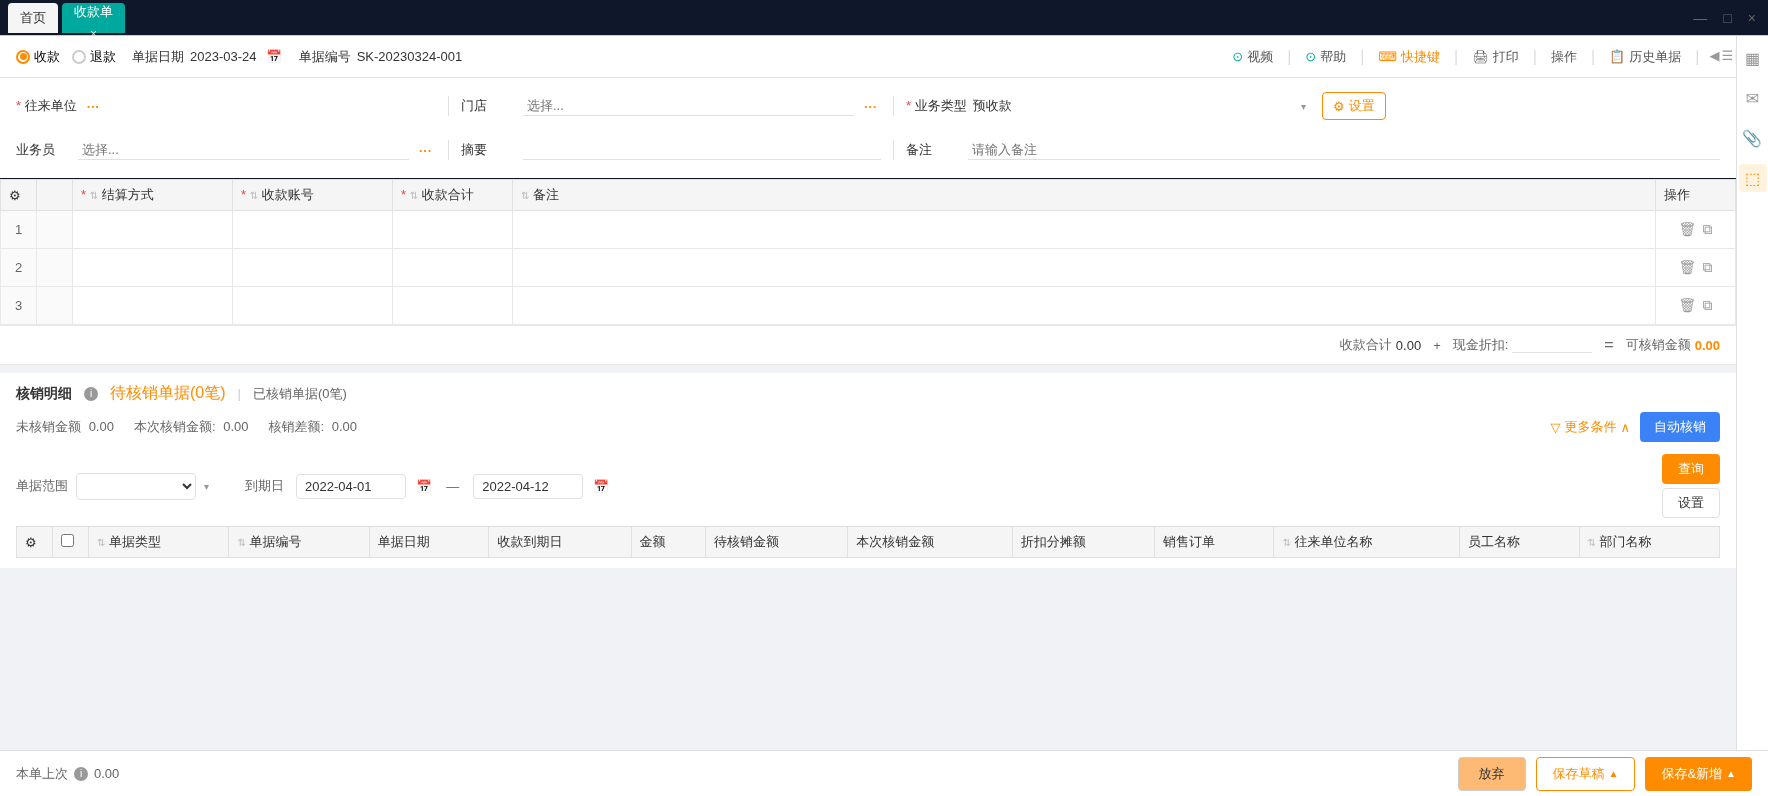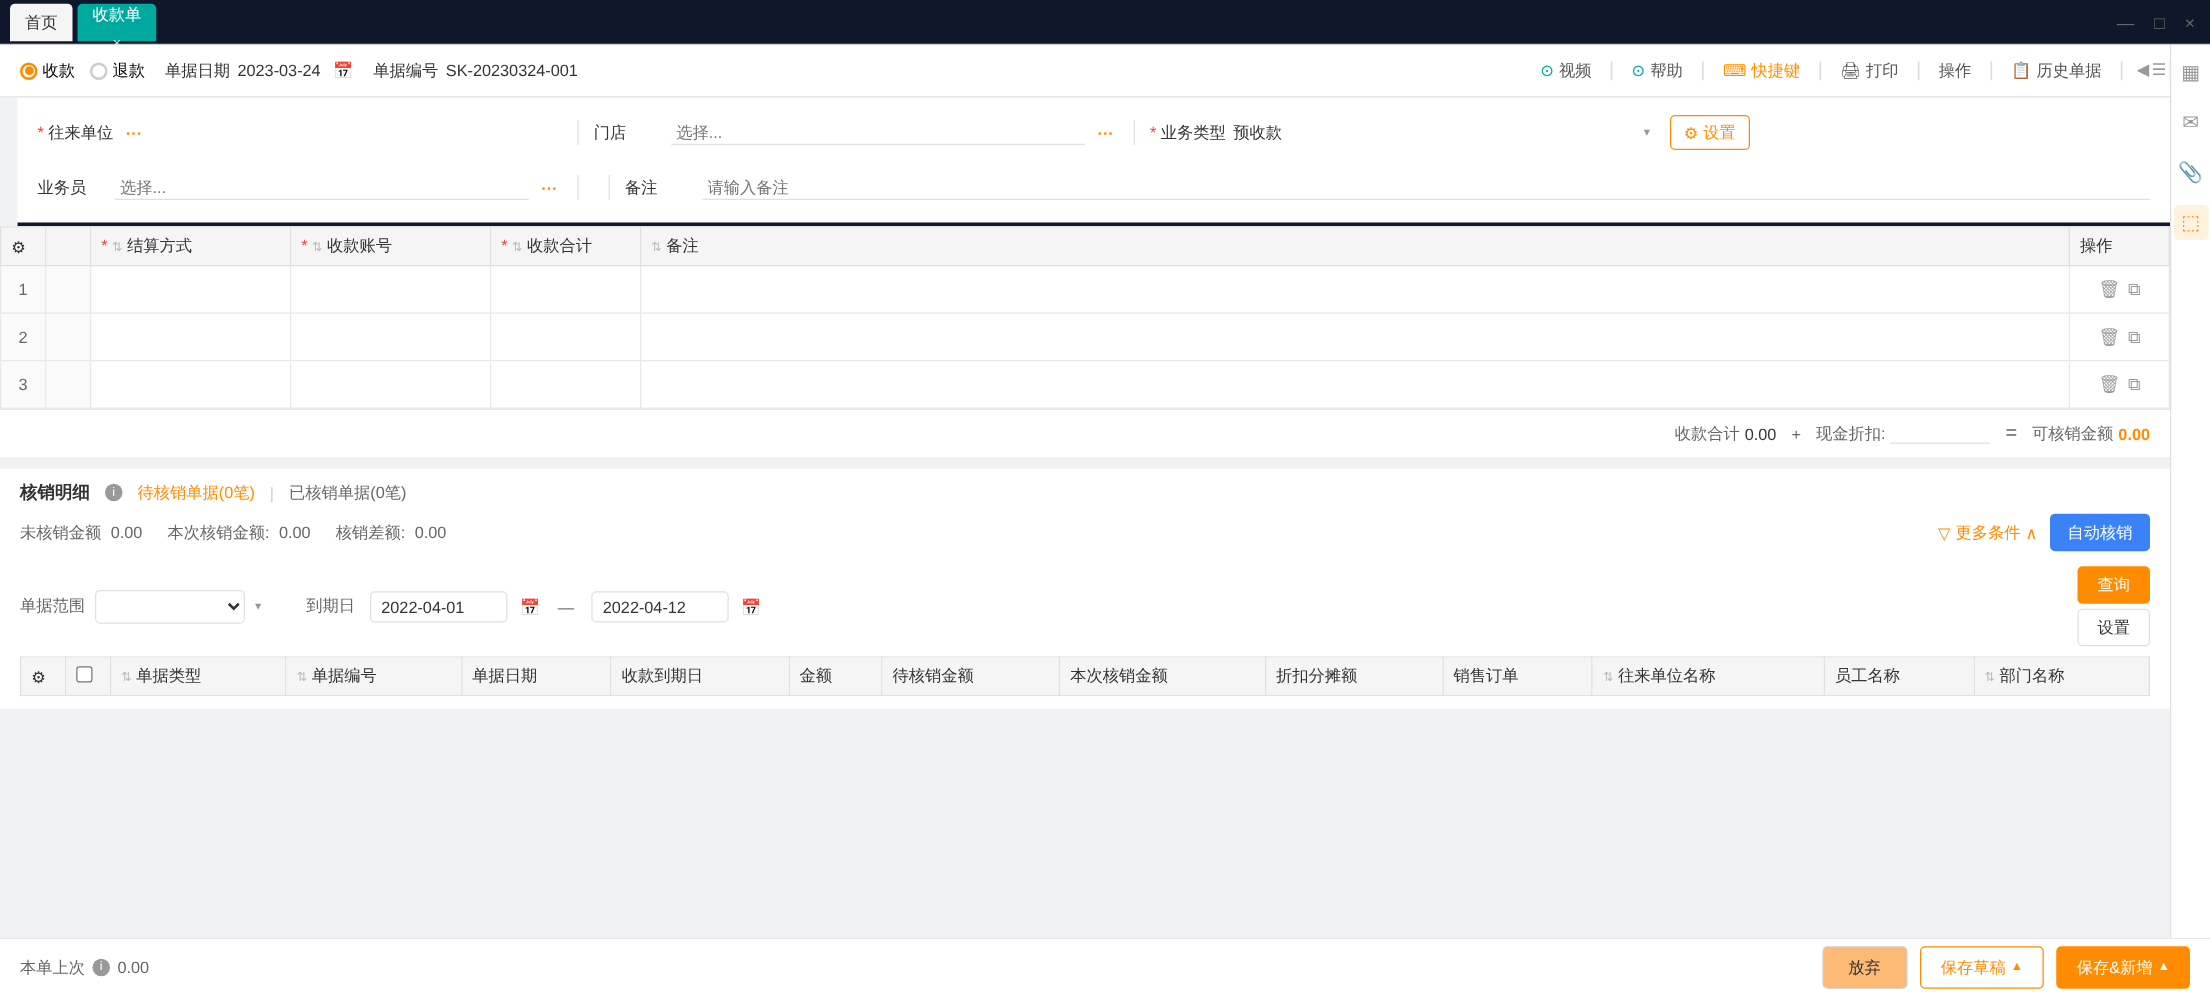--- a/index.html
+++ b/index.html
@@ -62,22 +62,21 @@
       color: #555; cursor: pointer; font-size: 12px; padding: 2px 4px;
     }
     .toolbar-divider { color: #ddd; font-size: 16px; }
     .toolbar-btn.highlight { color: #ff8c00; }
     .btn-grid { display: flex; gap: 2px; }
 
     
     .form-section {
       background: #fff;
       padding: 10px 16px;
-      border-bottom: 3px solid #0f172a;
-      margin-left: 14px;
+      border-bottom: 1px solid #0f172a;
     }
     .form-row { display: flex; align-items: center; gap: 0; min-height: 36px; }
     .form-field {
       display: flex; align-items: center; gap: 6px;
       flex: 1; min-width: 0;
     }
     .form-field-label { 
       color: #333; white-space: nowrap; min-width: 56px;
     }
     .form-field-label.required::before {
@@ -152,21 +151,21 @@
     }
     .writeoff-header { display: flex; align-items: center; gap: 12px; margin-bottom: 8px; }
     .section-title { font-size: 14px; font-weight: bold; color: #333; }
     .info-icon {
       width: 14px; height: 14px; border-radius: 50%;
       background: #999; color: #fff; font-size: 10px;
       display: inline-flex; align-items: center; justify-content: center;
       cursor: pointer;
     }
     .tab-link {
-      color: #ff8c00; cursor: pointer; font-size: 13px;
+      color: #ff8c00; cursor: pointer; font-size: 16px;
     }
     .tab-link-sep { color: #ccc; }
     .stats-row {
       display: flex; align-items: center; gap: 20px; margin-bottom: 12px;
     }
     .stats-item { color: #666; }
     .filter-row {
       display: flex; align-items: center; gap: 12px;
       margin-bottom: 8px;
     }
@@ -376,20 +375,24 @@
     <div class="form-row" style="margin-top:8px;">
 
       <div class="form-field" style="flex:2;max-width:420px;">
         <span class="form-field-label">业务员</span>
         <input class="form-input" type="text" placeholder="选择..." style="">
         <span class="form-ellipsis">···</span>
       </div>
 
       <div class="field-separator"></div>
 
+      <div class="form-field" style="flex:2;max-width:420px;">
+        <span class="form-field-label">摘要</span>
+        <input class="form-input" type="text" style="">
+      </div>
 
       <div class="field-separator"></div>
 
       <div class="form-field" style="flex:2;">
         <span class="form-field-label">备注</span>
         <input class="form-input" type="text" placeholder="请输入备注" style="">
       </div>
     </div>
   </div>
 

